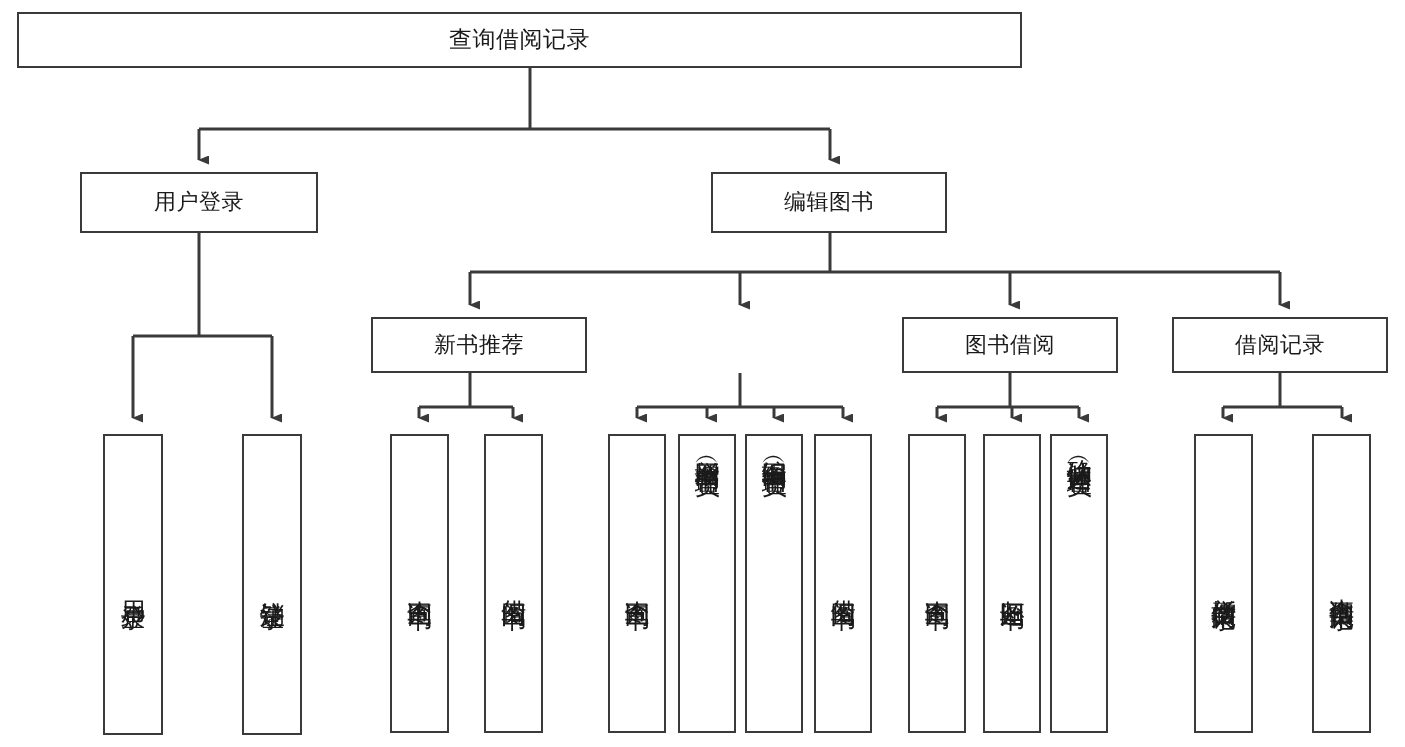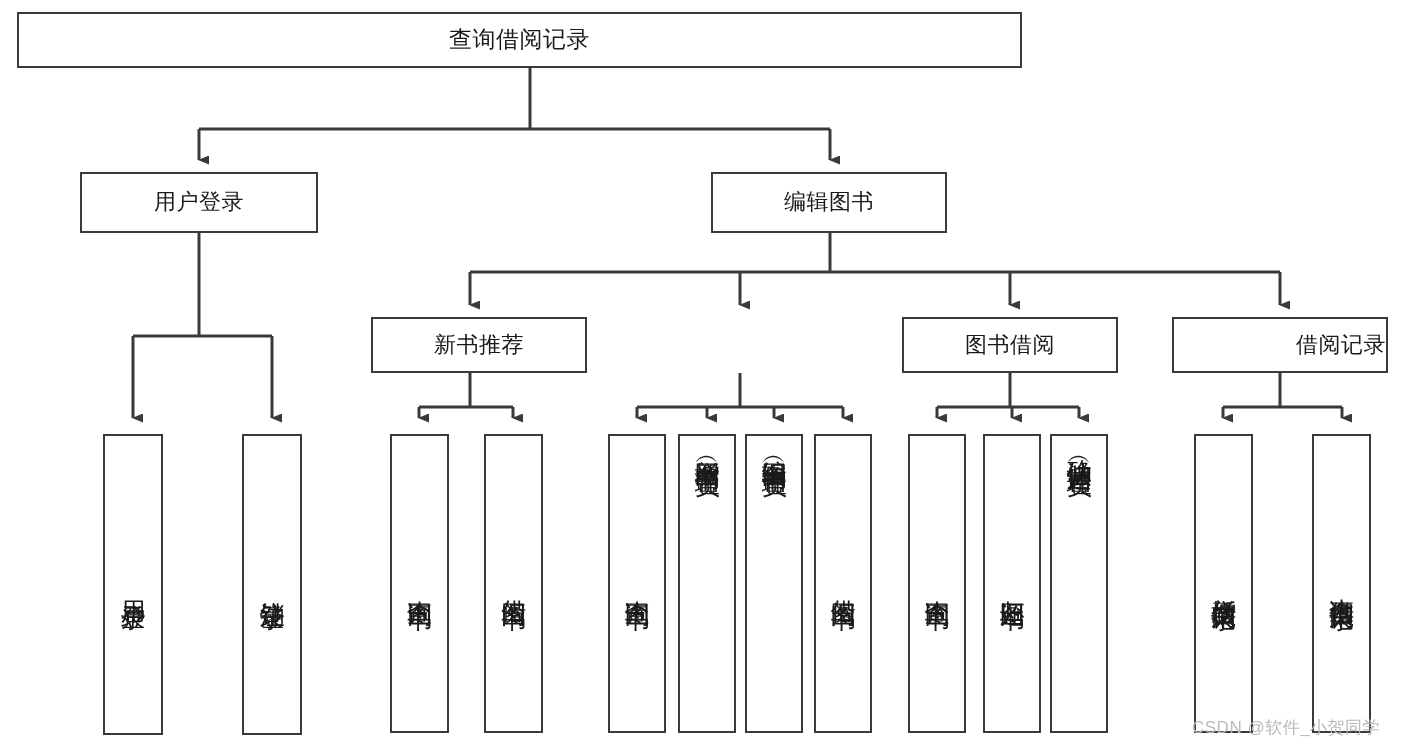--- a/index.html
+++ b/index.html
@@ -146,21 +146,21 @@
 
   <div class="node horiz" style="left:362px; top:317px; width:216px; height:56px;margin-left:9px;">
     <span class="label">新书推荐</span>
   </div>
 
 
   <div class="node horiz" style="left:902px; top:317px; width:216px; height:56px;">
     <span class="label">图书借阅</span>
   </div>
 
-  <div class="node horiz" style="left:1172px; top:317px; width:216px; height:56px;justify-content:flex-end;">
+  <div class="node horiz" style="left:1172px; top:317px; width:216px; height:56px;">
     <span class="label">借阅记录</span>
   </div>
 
   <div class="node vert" style="left:103px; top:434px; width:60px; height:301px;">
     <span class="label">用户登录</span>
   </div>
 
   <div class="node vert" style="left:242px; top:434px; width:60px; height:301px;">
     <span class="label">注销登录</span>
   </div>
@@ -202,15 +202,14 @@
   </div>
 
   <div class="node vert" style="left:1194px; top:434px; width:59px; height:299px;">
     <span class="label">新增借阅记录</span>
   </div>
 
   <div class="node vert" style="left:1312px; top:434px; width:59px; height:299px;">
     <span class="label">查询借阅记录</span>
   </div>
 
-  <div class="watermark" style="left:1192px; top:716px;">CSDN @软件_小贺同学</div>
 
 </div>
 
 </body></html>

